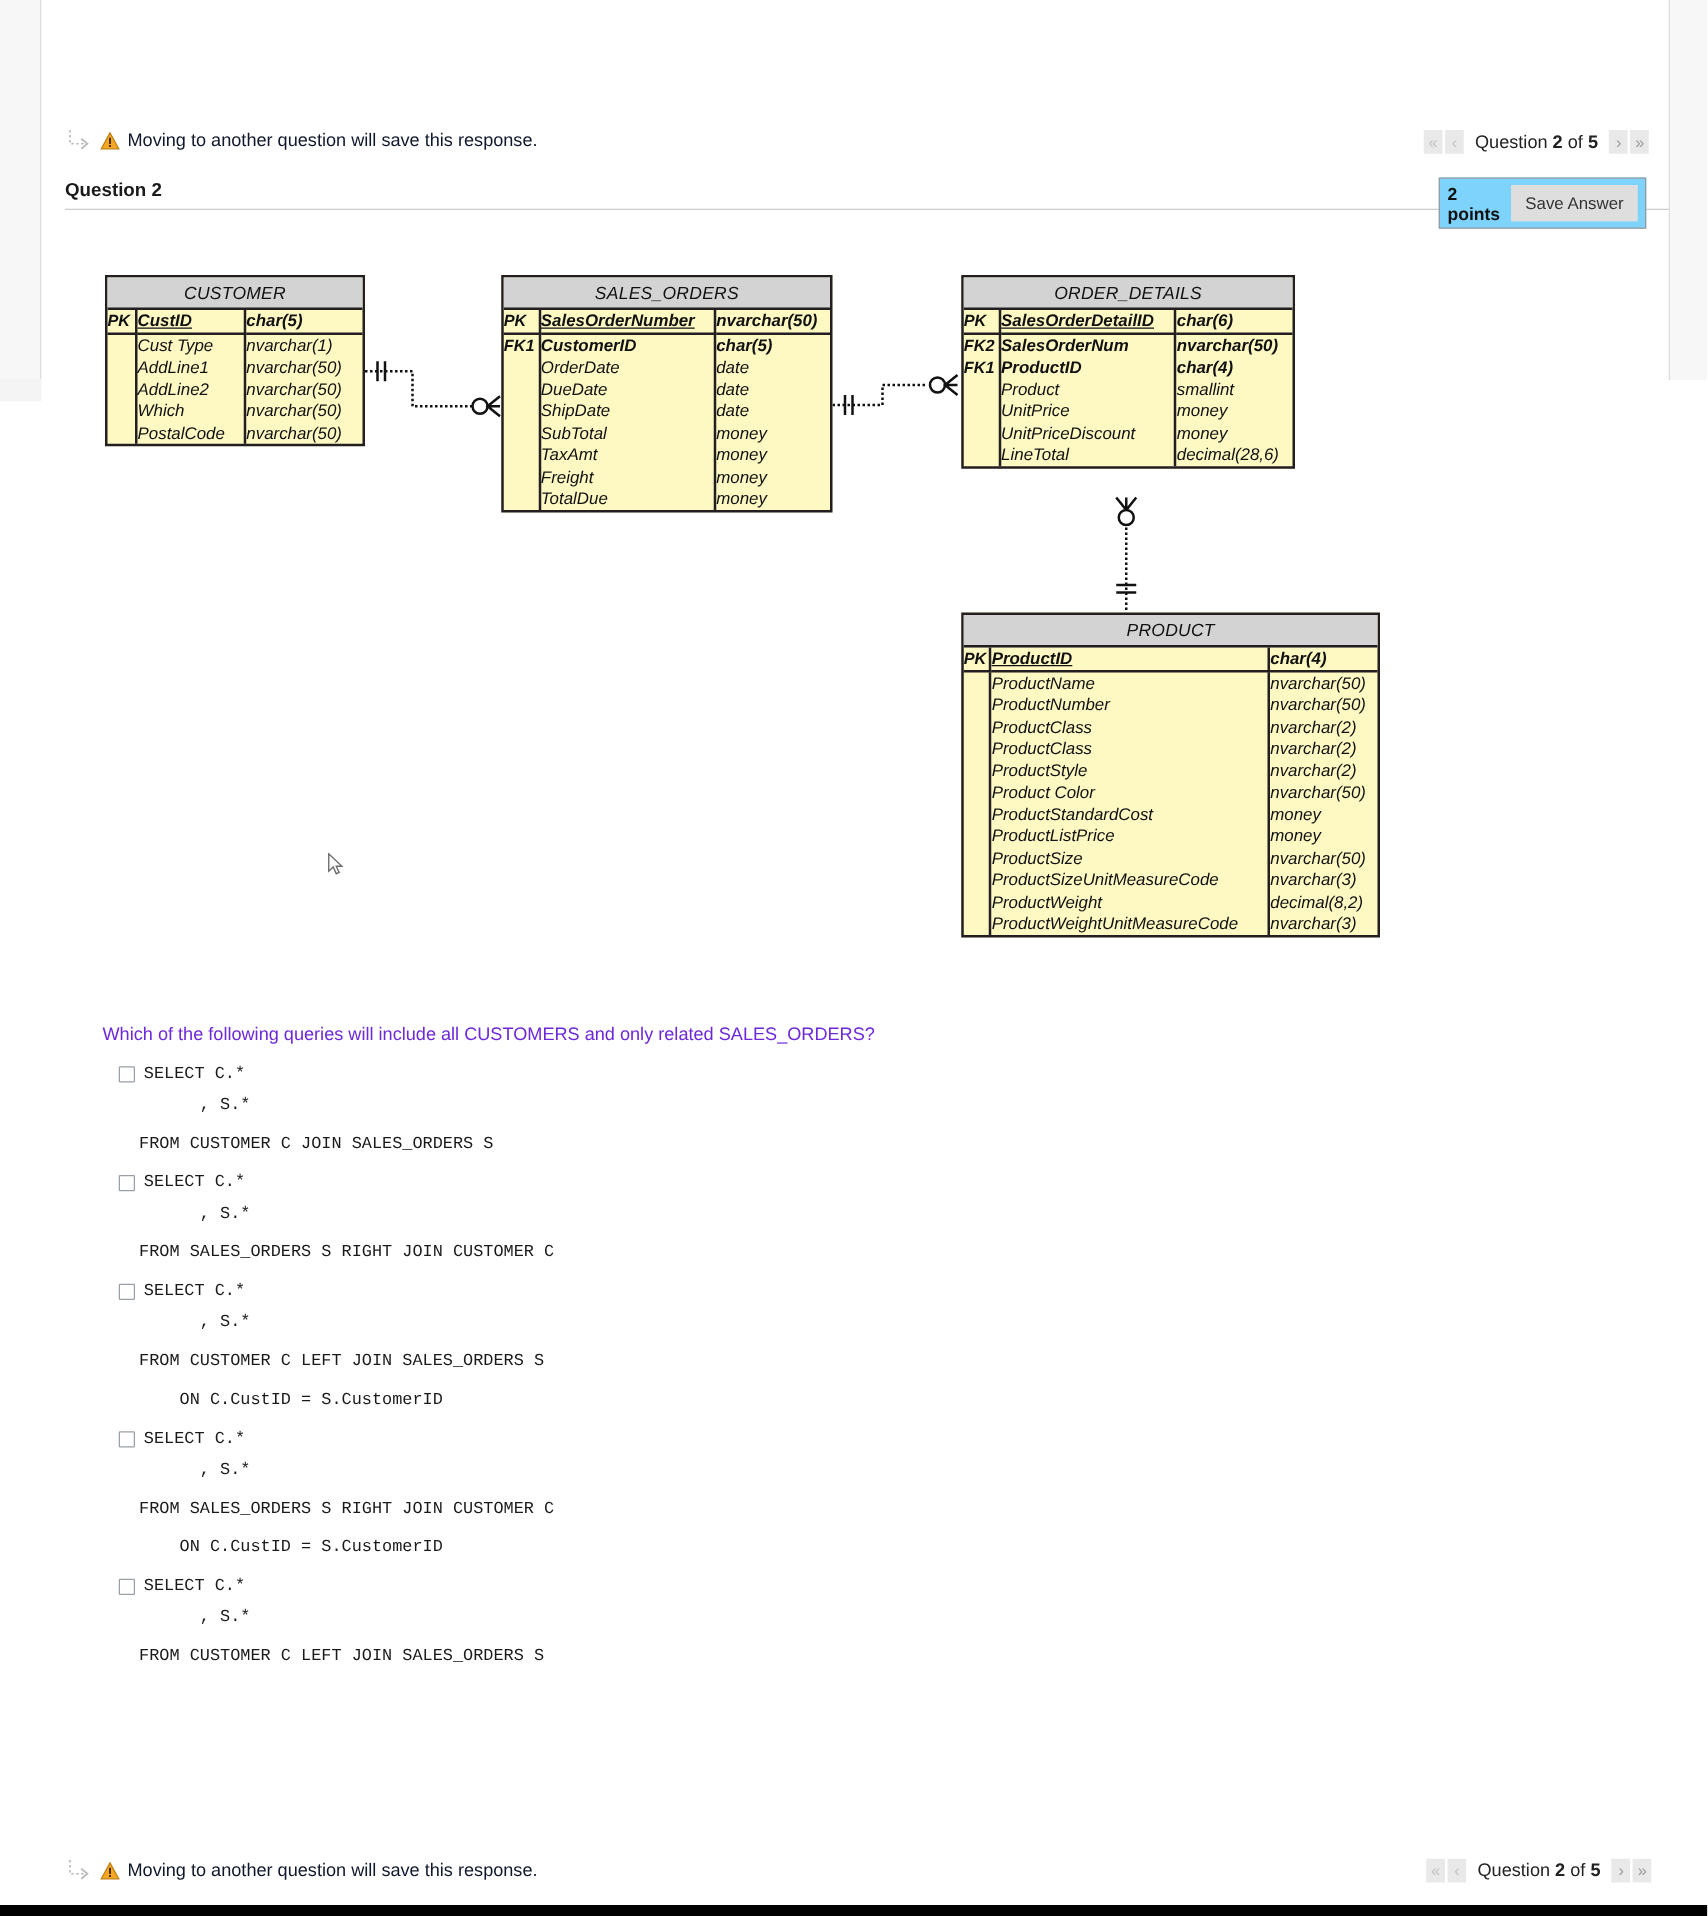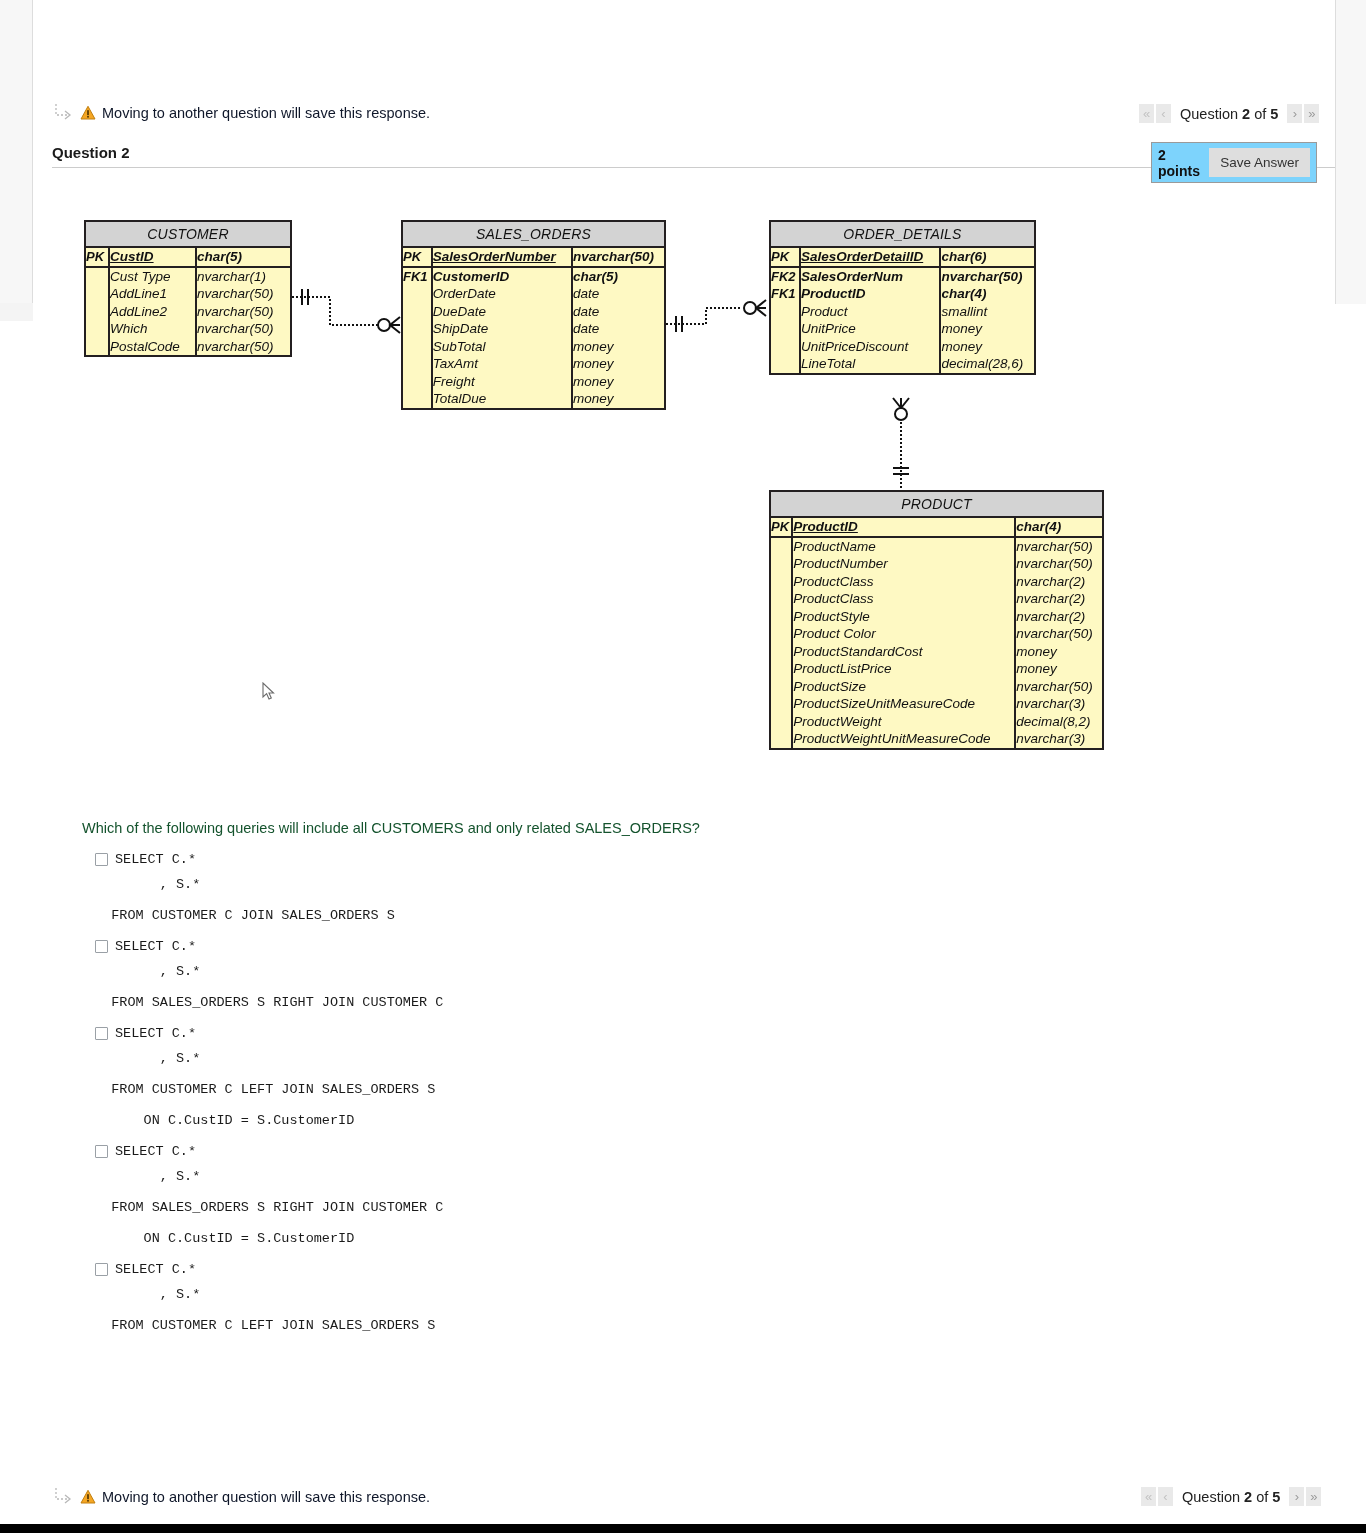--- a/index.html
+++ b/index.html
@@ -112,21 +112,21 @@
   .fk-bold { font-weight: bold; }
   .attr-line { white-space: nowrap; }
   .body-pad { padding-top: 9px; padding-bottom: 9px; }
 
   
   .conn { position: absolute; left: 0; top: 0; pointer-events: none; }
 
   
   .q-text {
     position: absolute; left: 82px; top: 820px;
-    font-size: 14.5px; color: #14532d;
+    font-size: 14.5px; color: #6d28d9;
   }
   .options { position: absolute; left: 95px; top: 850px; width: 900px; }
   .option { margin-bottom: 6px; position: relative; }
   .opt-row { display: flex; align-items: flex-start; }
   .chk {
     width: 13px; height: 13px; border: 1px solid #9aa0a6; background: #fff;
     margin-top: 3px; margin-right: 7px; flex: none; border-radius: 1px;
   }
   .opt-code {
     font-family: "Liberation Mono", monospace; font-size: 13.5px;

